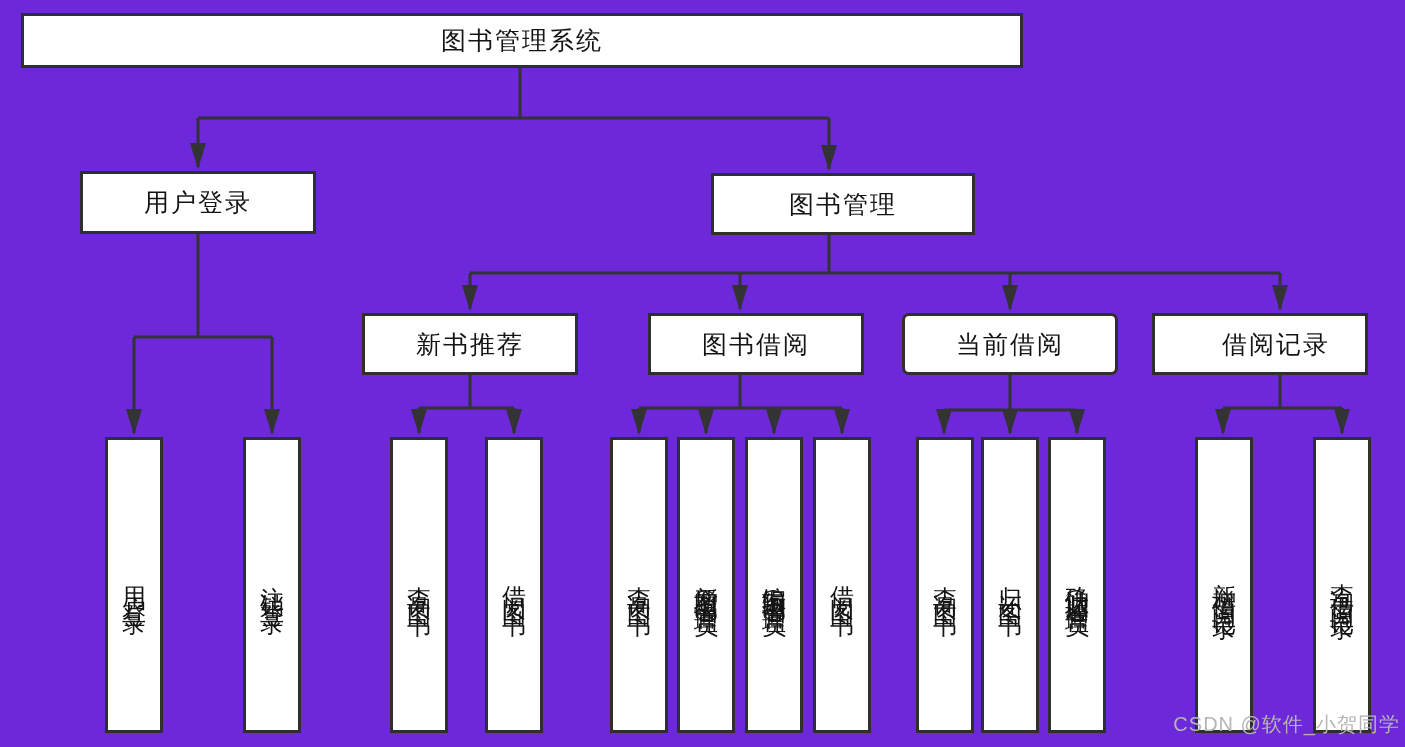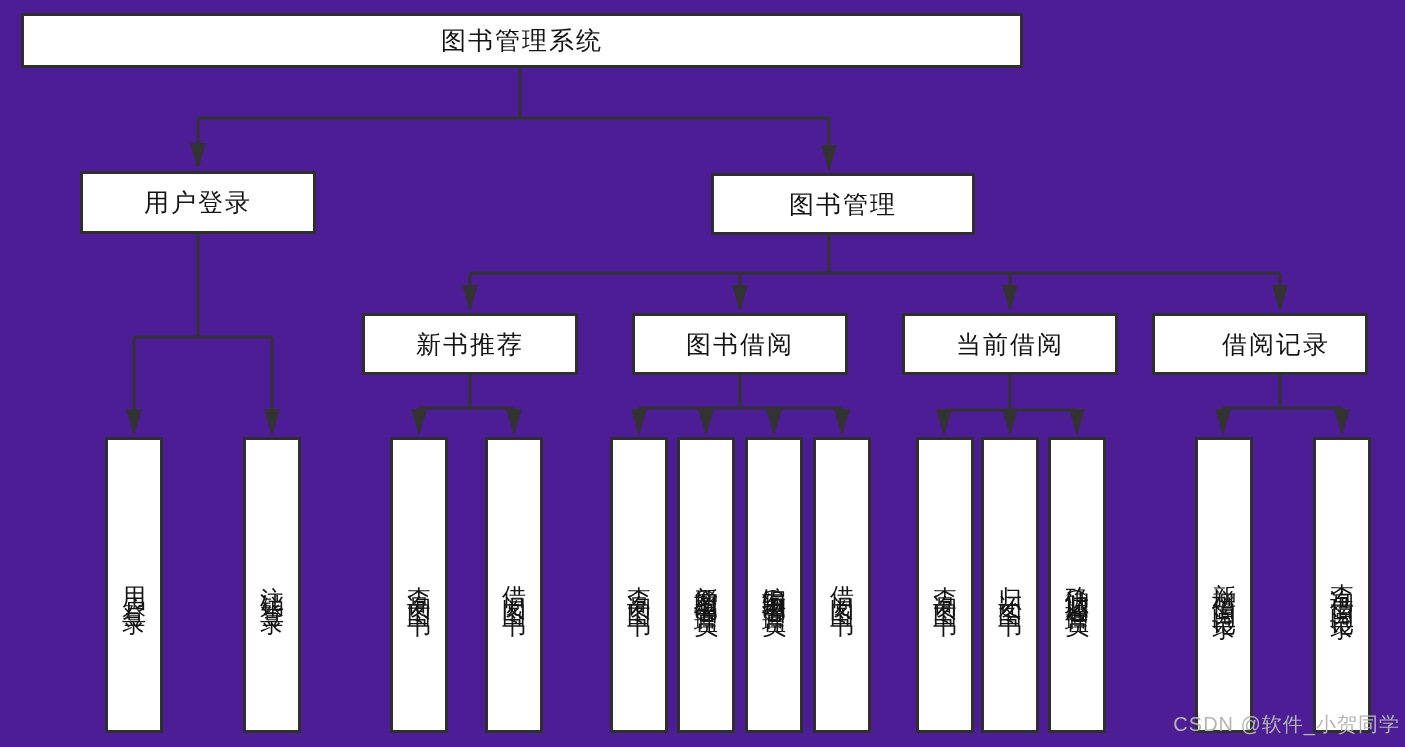--- a/index.html
+++ b/index.html
@@ -5,21 +5,21 @@
   html, body {
     margin: 0;
     padding: 0;
     background: #ffffff;
     font-family: "Liberation Sans", "DejaVu Sans", sans-serif;
   }
   .canvas {
     position: relative;
     width: 1405px;
     height: 747px;
-    background: #4c1d95;
+    background: #6d28d9;
     overflow: hidden;
   }
   .connector-layer {
     position: absolute;
     left: 0;
     top: 0;
     width: 1405px;
     height: 747px;
     z-index: 1;
   }
@@ -147,24 +147,24 @@
   <div class="box" style="left:80px; top:171px; width:236px; height:63px;">
     <span class="h-label">用户登录</span>
   </div>
   <div class="box" style="left:711px; top:173px; width:264px; height:62px;">
     <span class="h-label">图书管理</span>
   </div>
 
   <div class="box level3" style="left:362px;">
     <span class="h-label">新书推荐</span>
   </div>
-  <div class="box level3" style="left:632px;">
+  <div class="box level3" style="left:648px;">
     <span class="h-label">图书借阅</span>
   </div>
-  <div class="box level3" style="left:902px;">
+  <div class="box level3" style="left:902px;border-radius:7px;">
     <span class="h-label">当前借阅</span>
   </div>
   <div class="box level3" style="left:1152px;padding-left:32px;">
     <span class="h-label">借阅记录</span>
   </div>
 
   <div class="box leaf" style="left:105px;">
     <span class="v-label">用户登录</span>
   </div>
   <div class="box leaf" style="left:243px;">

